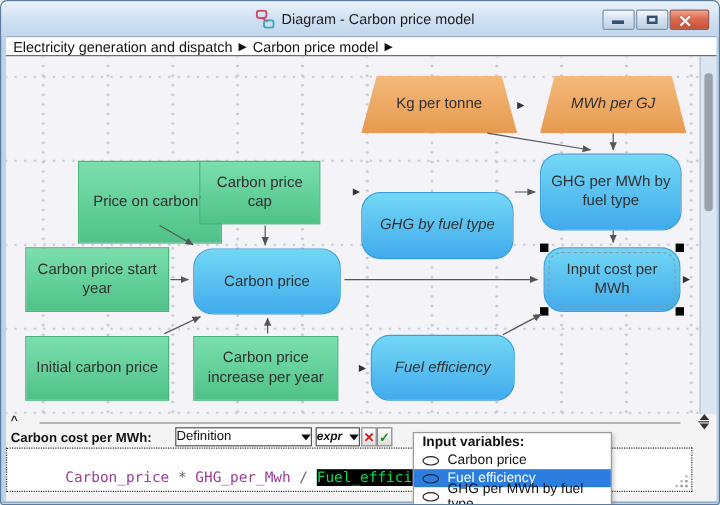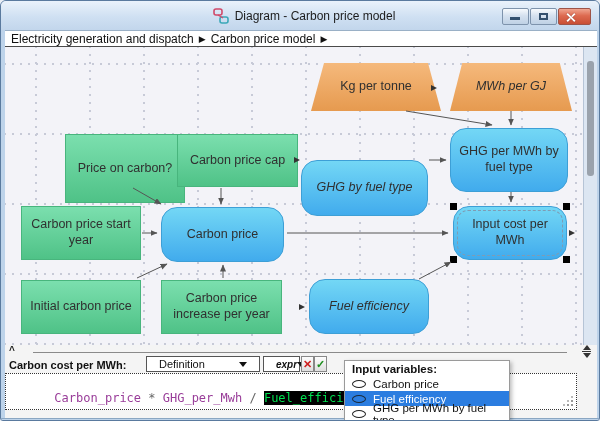--- a/index.html
+++ b/index.html
@@ -47,21 +47,21 @@
   
   .panel{position:absolute;left:4px;top:344px;width:592px;height:73px;background:#f4f4f4;}
   .collapse-btn{position:absolute;left:4px;top:1px;font-size:10px;font-weight:bold;color:#222;cursor:pointer;line-height:10px;}
   .divline{position:absolute;left:28px;top:7px;width:534px;height:1px;background:#8a8a8a;}
   .splitter{position:absolute;right:6px;top:0px;display:flex;flex-direction:column;align-items:center;gap:1px;cursor:row-resize;}
   .tri-up{width:0;height:0;border-left:4px solid transparent;border-right:4px solid transparent;border-bottom:5px solid #333;}
   .tri-down{width:0;height:0;border-left:4px solid transparent;border-right:4px solid transparent;border-top:5px solid #333;}
   .splitter .bar{width:9px;height:1px;background:#333;}
   .attr-label{position:absolute;left:4px;top:14px;font-size:11px;font-weight:bold;color:#111;}
   .dropdown{position:absolute;height:16px;background:#fff;border:1px solid #555;box-sizing:border-box;
-            display:flex;align-items:center;justify-content:space-between;padding:0 12px;font-size:11px;color:#111;cursor:pointer;}
+            display:flex;align-items:center;justify-content:space-between;padding:0 0;font-size:11px;color:#111;cursor:pointer;}
   .dd-def{left:141px;top:11px;width:114px;}
   .dd-expr{left:258px;top:11px;width:37px;font-style:italic;font-size:10px;font-weight:bold;}
   .dd-arrow{width:0;height:0;border-left:4px solid transparent;border-right:4px solid transparent;border-top:5px solid #111;}
   .mini-btn{position:absolute;top:11px;width:13px;height:16px;border:1px solid #888;background:linear-gradient(#fdfdfd,#dedede);
             font-size:11px;font-weight:bold;display:flex;align-items:center;justify-content:center;cursor:pointer;box-sizing:border-box;padding:0;}
   .btn-x{left:296px;color:#cc1f1f;}
   .btn-check{left:309px;color:#1f8f1f;}
   .expr-field{position:absolute;left:0px;top:28px;width:572px;height:37px;background:#fff;
               border:1px dotted #333;box-sizing:border-box;padding:3px 5px;white-space:pre;
               font-family:"DejaVu Sans Mono","Liberation Mono",monospace;font-size:12px;cursor:text;}
@@ -108,31 +108,31 @@
 
   <div class="breadcrumb">
     <span class="crumb">Electricity generation and dispatch</span>
     <span class="crumb-sep">▶</span>
     <span class="crumb">Carbon price model</span>
     <span class="crumb-sep">▶</span>
   </div>
 
   <div class="diagram">
 
-    <div class="node orange" style="left:306px;top:16px;width:130px;height:48px;align-items:center;">
+    <div class="node orange" style="left:296px;top:16px;width:130px;height:48px;align-items:center;">
       <span>Kg per tonne</span>
     </div>
     <div class="node orange italic" style="left:445px;top:16px;width:122px;height:48px;">
       <span>MWh per GJ</span>
     </div>
 
     <div class="node green" style="left:16px;top:87px;width:120px;height:69px;margin-left:44px;">
       <span>Price on carbon?</span>
     </div>
-    <div class="node green" style="left:172px;top:87px;width:121px;height:53px;">
+    <div class="node green" style="left:161px;top:87px;width:101px;height:53px;">
       <span>Carbon price cap</span>
     </div>
     <div class="node blue italic" style="left:296px;top:85px;width:127px;height:56px;margin-top:28px;">
       <span>GHG by fuel type</span>
     </div>
     <div class="node blue" style="left:445px;top:81px;width:118px;height:64px;">
       <span>GHG per MWh by fuel type</span>
     </div>
 
     <div class="node green" style="left:16px;top:159px;width:120px;height:54px;">

